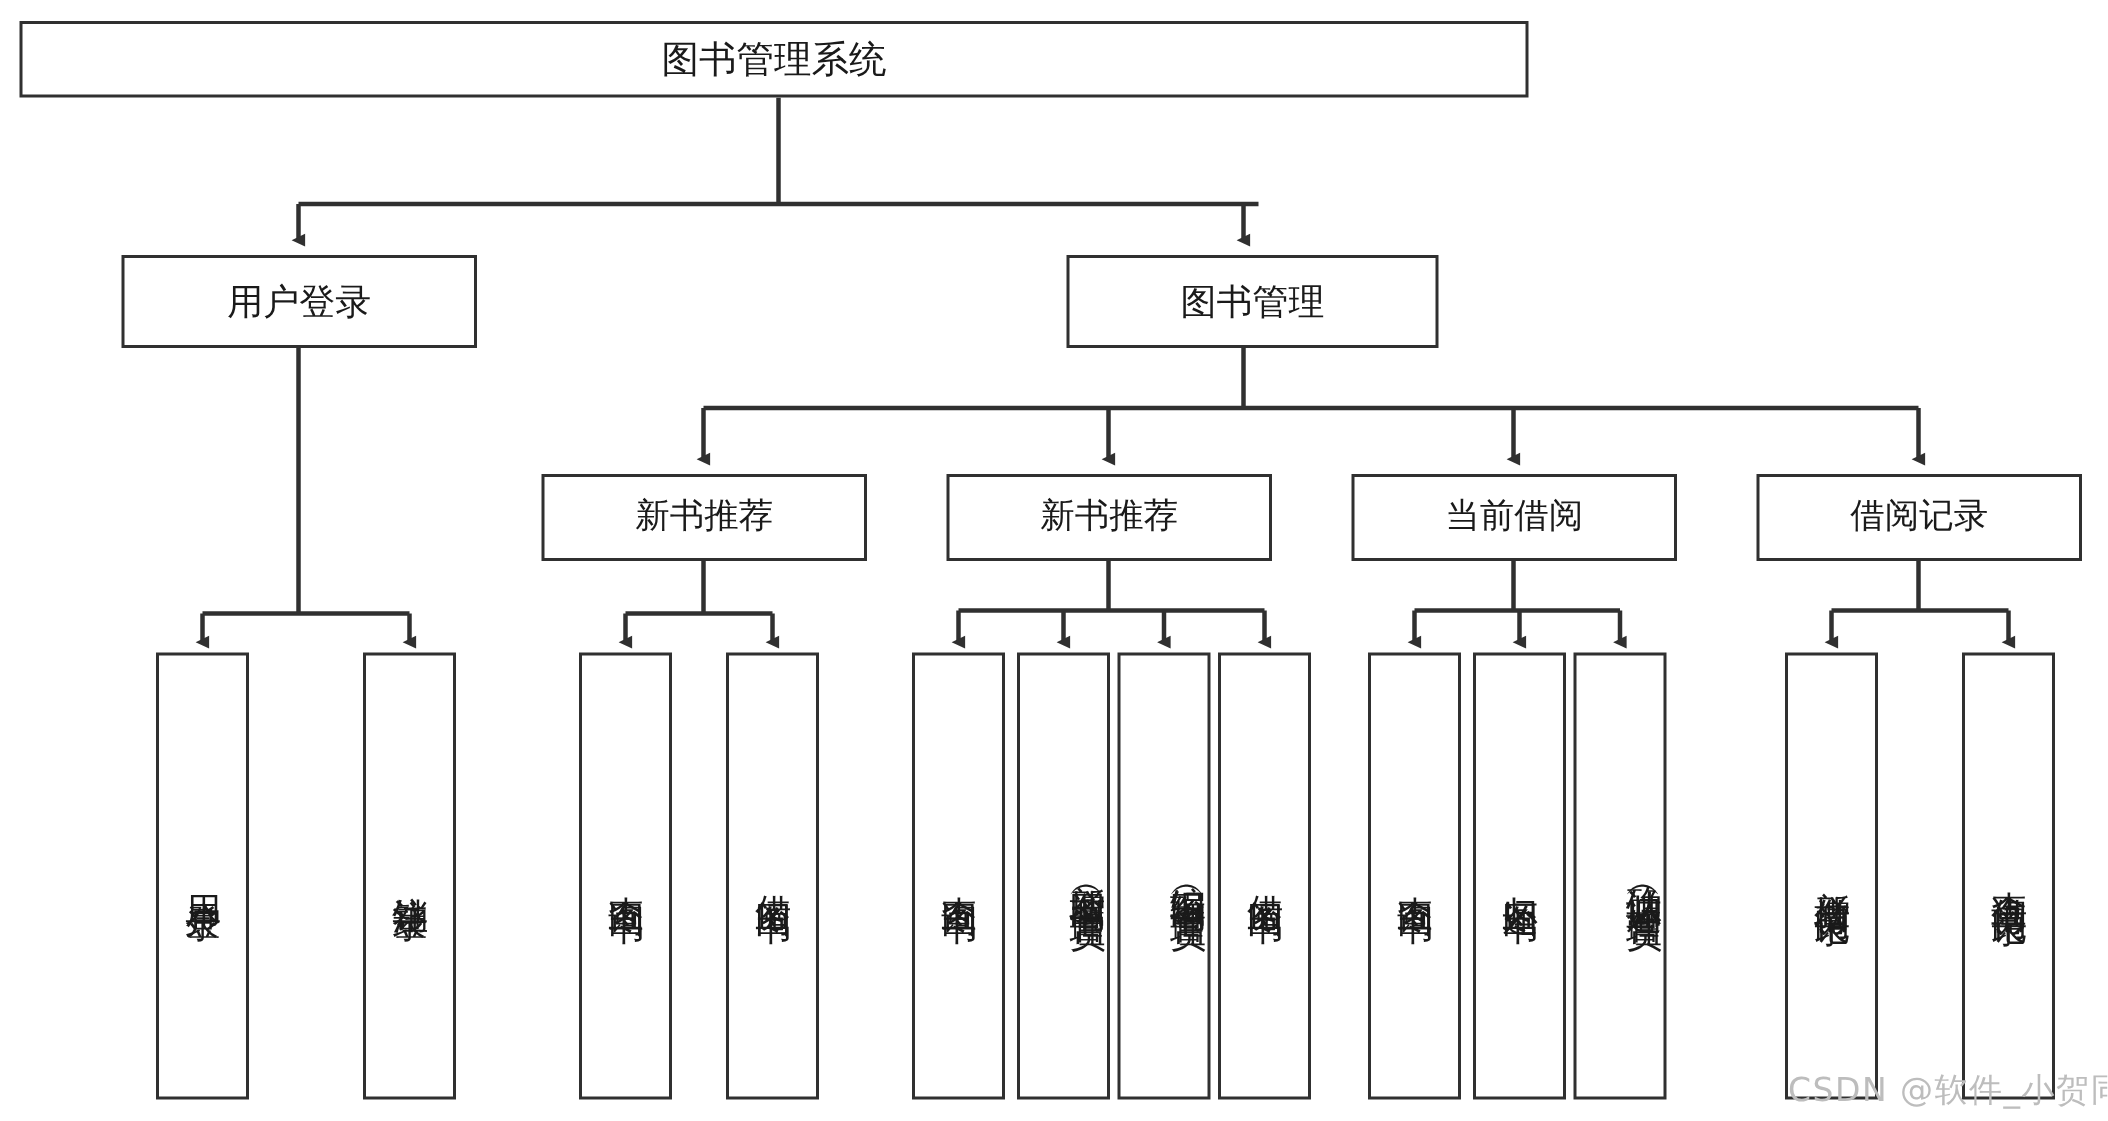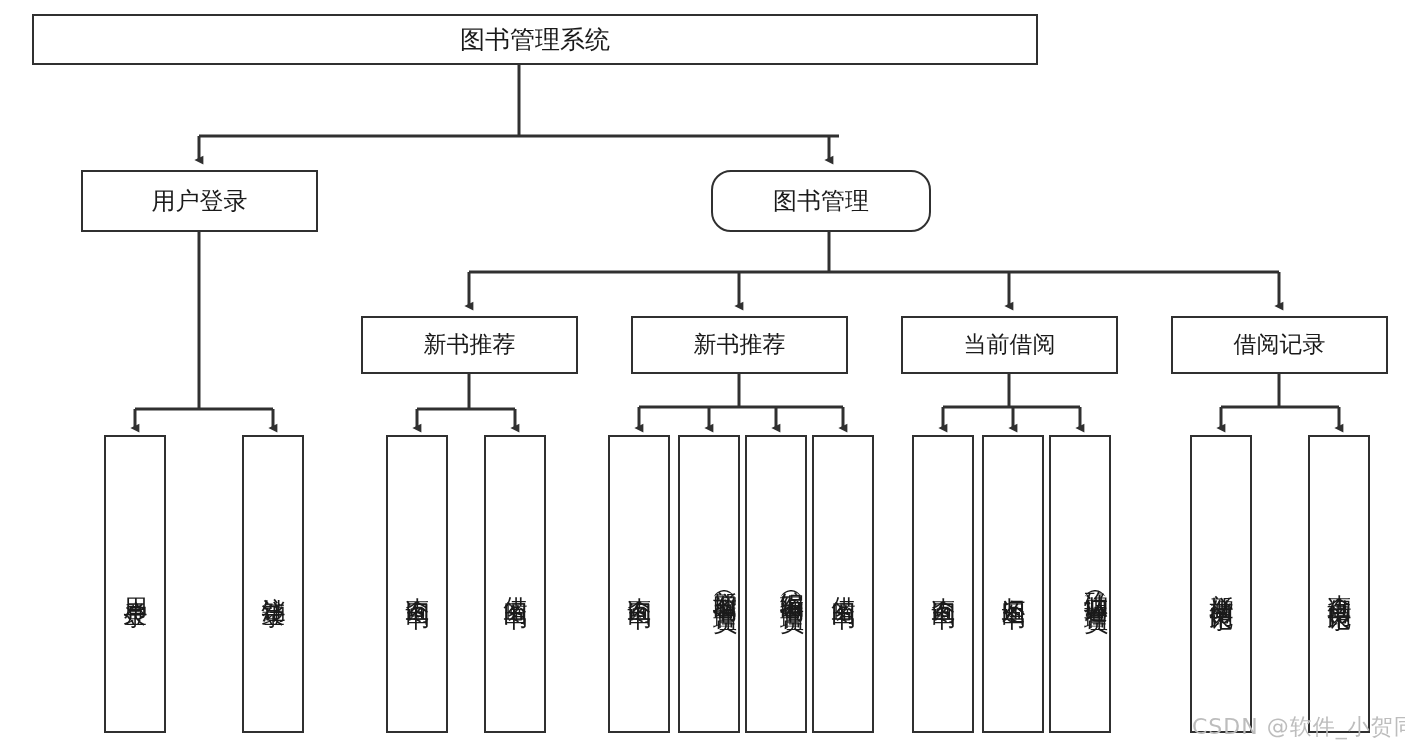--- a/index.html
+++ b/index.html
@@ -118,28 +118,28 @@
       <path d="M1013,407 L1013,428" marker-end="url(#arrow)"></path>
       <path d="M1080,407 L1080,428" marker-end="url(#arrow)"></path>
 
       <path d="M1279,374 L1279,407"></path>
       <path d="M1221,407 L1339,407"></path>
       <path d="M1221,407 L1221,428" marker-end="url(#arrow)"></path>
       <path d="M1339,407 L1339,428" marker-end="url(#arrow)"></path>
     </g>
   </svg>
 
-  <div class="node root" style="left:32px; top:14px; width:1006px; height:51px;">
+  <div class="node root" style="left:13px; top:14px; width:1006px; height:51px;">
     <span class="label">图书管理系统</span>
   </div>
 
   <div class="node level1" style="left:81px; top:170px; width:237px; height:62px;">
     <span class="label">用户登录</span>
   </div>
-  <div class="node level1" style="left:711px; top:170px; width:220px; height:62px;border-radius:20px;">
+  <div class="node level1" style="left:711px; top:170px; width:248px; height:62px;">
     <span class="label">图书管理</span>
   </div>
 
   <div class="node level2" style="left:361px; top:316px; width:217px; height:58px;">
     <span class="label">新书推荐</span>
   </div>
   <div class="node level2" style="left:631px; top:316px; width:217px; height:58px;">
     <span class="label">新书推荐</span>
   </div>
   <div class="node level2" style="left:1171px; top:316px; width:217px; height:58px;">

